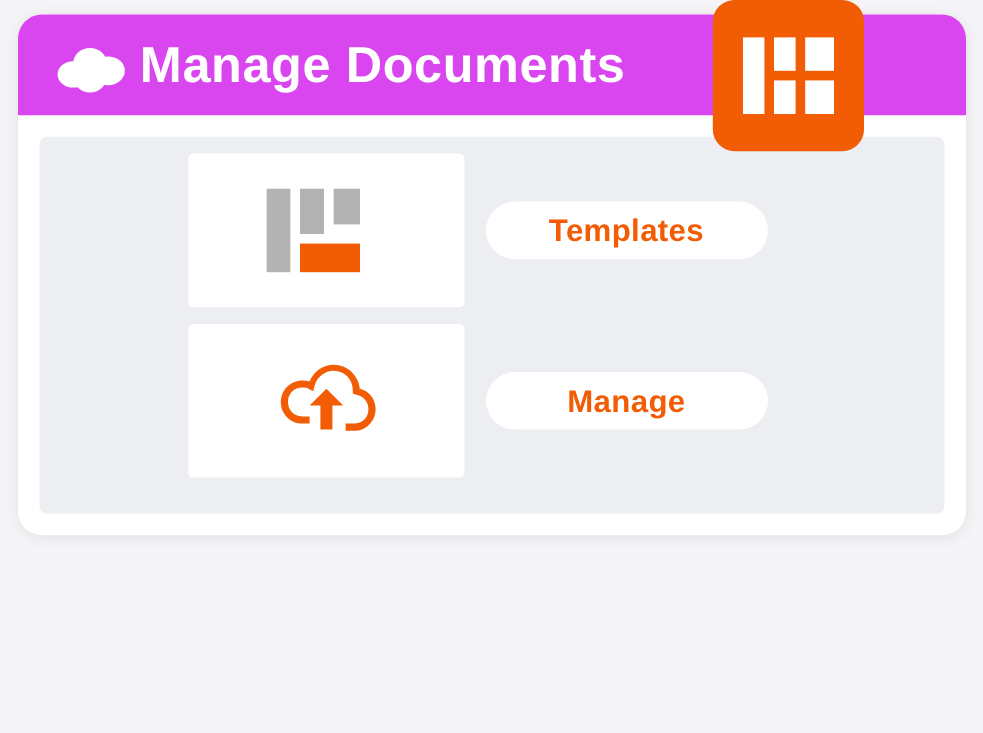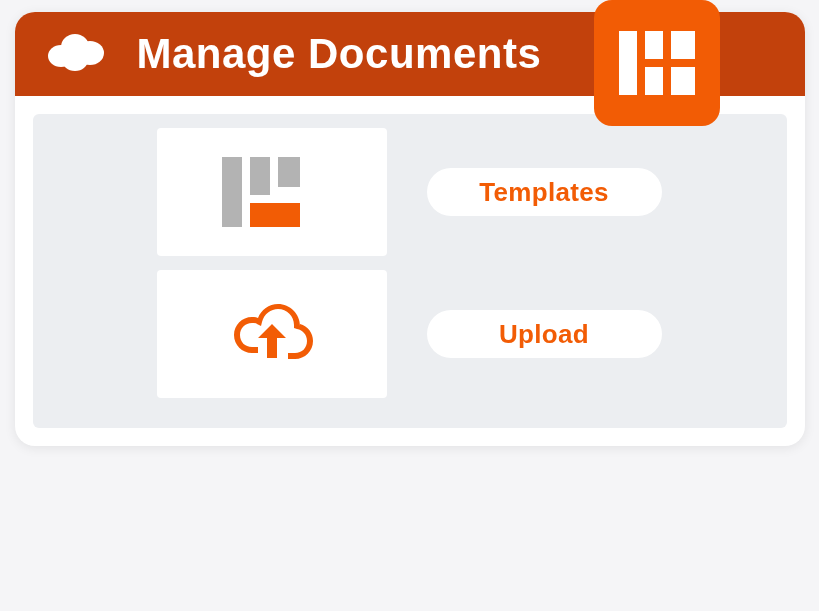--- a/index.html
+++ b/index.html
@@ -13,26 +13,26 @@
     .panel {
       background: #fff;
       border-radius: 20px;
       box-shadow: 0 2px 12px rgba(0,0,0,0.08);
       overflow: visible;
       position: relative;
       width: 790px;
       margin: 0 auto;
     }
     .panel-header {
-      background: #c2410c;
+      background: #d946ef;
       border-radius: 20px 20px 0 0;
       padding: 18px 30px;
       display: flex;
-      align-items: flex-start;
-      gap: 32px;
+      align-items: flex-end;
+      gap: 12px;
       position: relative;
     }
     .cloud-icon svg {
       width: 60px;
       height: 42px;
       display: block;
     }
     .panel-title {
       color: #fff;
       font-size: 42px;
@@ -65,21 +65,21 @@
       background: #eceef1;
       border-radius: 6px;
       padding: 14px 14px 30px 14px;
       display: flex;
       flex-direction: column;
       gap: 14px;
     }
     .option-row {
       display: flex;
       align-items: center;
-      gap: 40px;
+      gap: 18px;
       padding-left: 110px;
     }
     .tile {
       width: 230px;
       height: 128px;
       background: #fff;
       border-radius: 4px;
       display: flex;
       align-items: center;
       justify-content: center;
@@ -149,20 +149,20 @@
       </div>
 
       <div class="option-row">
         <div class="tile">
           <svg width="96" height="72" viewBox="0 0 96 72">
             <path d="M76 28c0-12-10-22-22-22-9 0-17 6-20 14-2-1-4-1-6-1-10 0-18 8-18 18s8 18 18 18h6v-6h-6c-7 0-12-5-12-12s5-12 12-12c2 0 4 0 5 1l4 2 1-4c2-8 9-13 16-13 9 0 16 7 16 16v3l3 1c6 1 10 6 10 12 0 7-5 12-12 12h-7v6h7c10 0 18-8 18-18 0-8-5-15-13-17z" fill="#f25c05"></path>
             <path d="M48 26l-14 14h9v20h10V40h9z" fill="#f25c05"></path>
           </svg>
         </div>
         <div class="pill-button">
-          <span>Upload</span>
+          <span>Manage</span>
         </div>
       </div>
 
 
     </div>
   </div>
 </div>
 
 </body></html>

